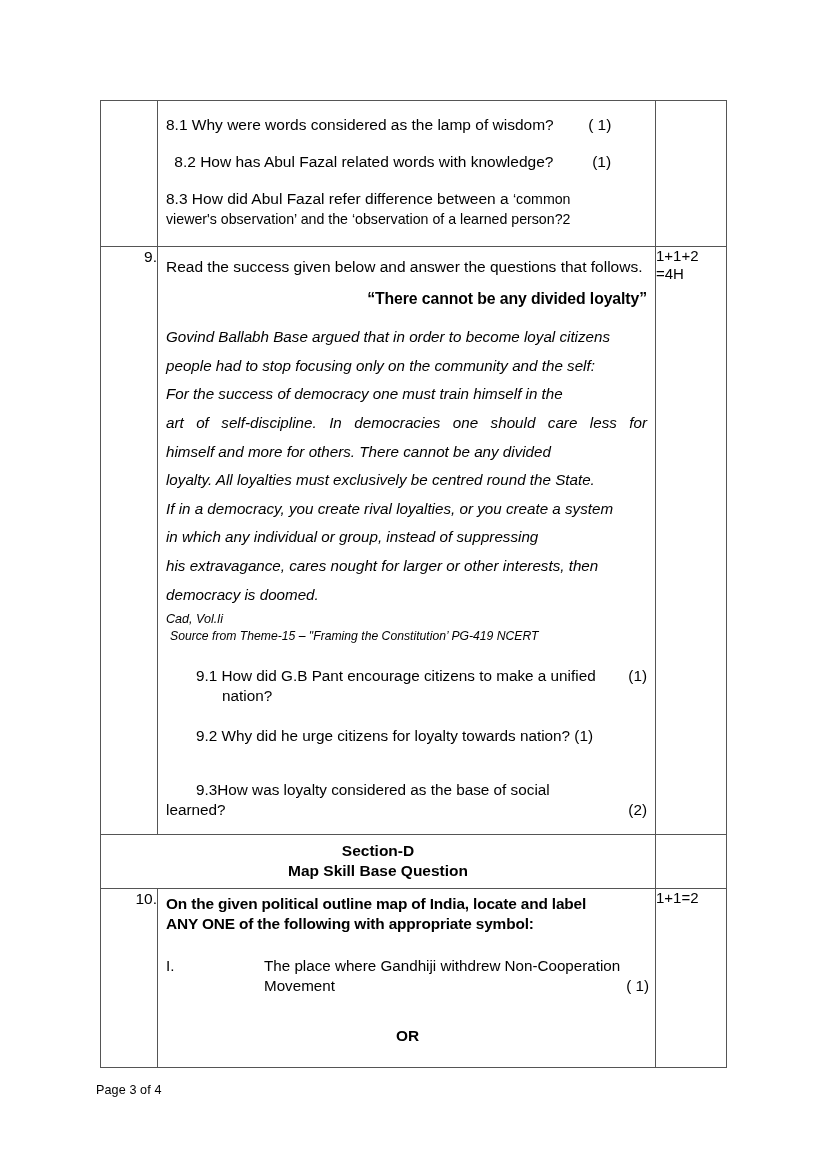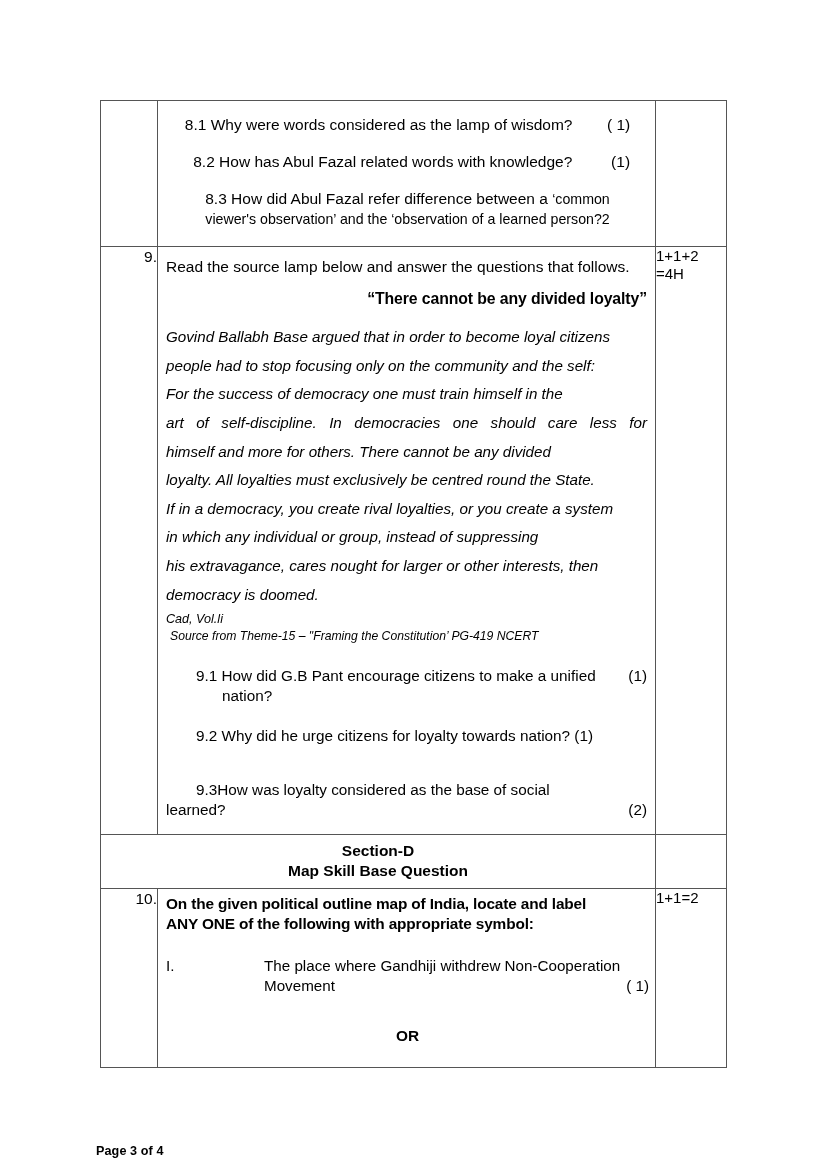--- a/index.html
+++ b/index.html
@@ -55,21 +55,20 @@
   }
   .marks-cell .mline { display: block; white-space: pre; }
 
   
   .q8 { padding: 14px 6px 10px 8px; }
   .q8 .line {
     font-size: 15.5px;
     line-height: 1.3;
     margin-bottom: 17px;
     white-space: pre;
-    text-align: center;
   }
   .q8 .line.last { margin-bottom: 6px; white-space: normal; }
   .q8 .indent1 { padding-left: 4px; }
   .q8 .sub { font-size: 14.2px; }
 
   
   .q9-intro {
     font-size: 15.5px;
     line-height: 1.27;
     margin: 4px 0 14px 0;
@@ -150,23 +149,23 @@
     text-align: center;
     font-weight: bold;
     font-size: 15.4px;
     margin-top: 32px;
     margin-bottom: 12px;
   }
 
   .footer {
     position: absolute;
     left: 96px;
-    top: 1144px;
+    top: 1083px;
     font-size: 12.6px;
-    font-weight: bold;
+    font-weight: normal;
     letter-spacing: 0.1px;
   }
 </style>
 </head>
 <body>
 
 <div class="page">
 
   <table class="qp">
     <colgroup>
@@ -186,21 +185,21 @@
           </div>
         </td>
         <td class="marks-cell"></td>
       </tr>
 
       <tr>
         <td class="num-cell">9.</td>
         <td>
           <div class="cell-pad">
 
-            <div class="q9-intro">Read the source lamp below and answer the questions that follows.</div>
+            <div class="q9-intro">Read the success given below and answer the questions that follows.</div>
 
             <div class="q9-title">“There cannot be any divided loyalty”</div>
 
             <div class="passage">
               <span class="pl">Govind Ballabh Base argued that in order to become loyal citizens</span>
               <span class="pl">people had to stop focusing only on the community and the self:</span>
               <span class="pl">For the success of democracy one must train himself in the</span>
               <span class="pl just">art of self-discipline. In democracies one should care less for</span>
               <span class="pl">himself and more for others. There cannot be any divided</span>
               <span class="pl">loyalty. All loyalties must exclusively be centred round the State.</span>

